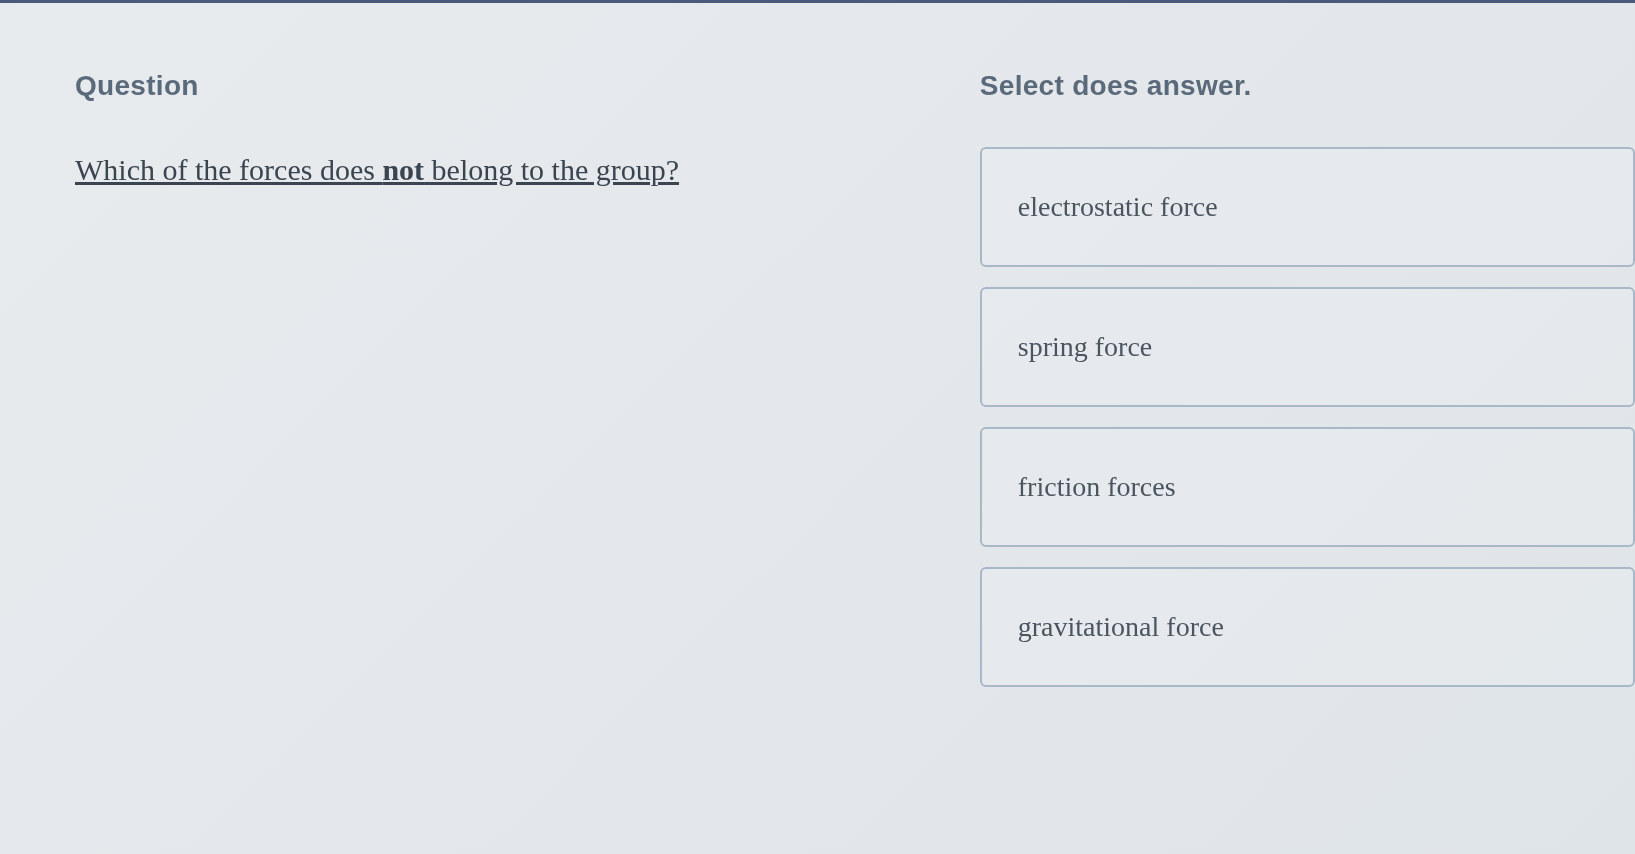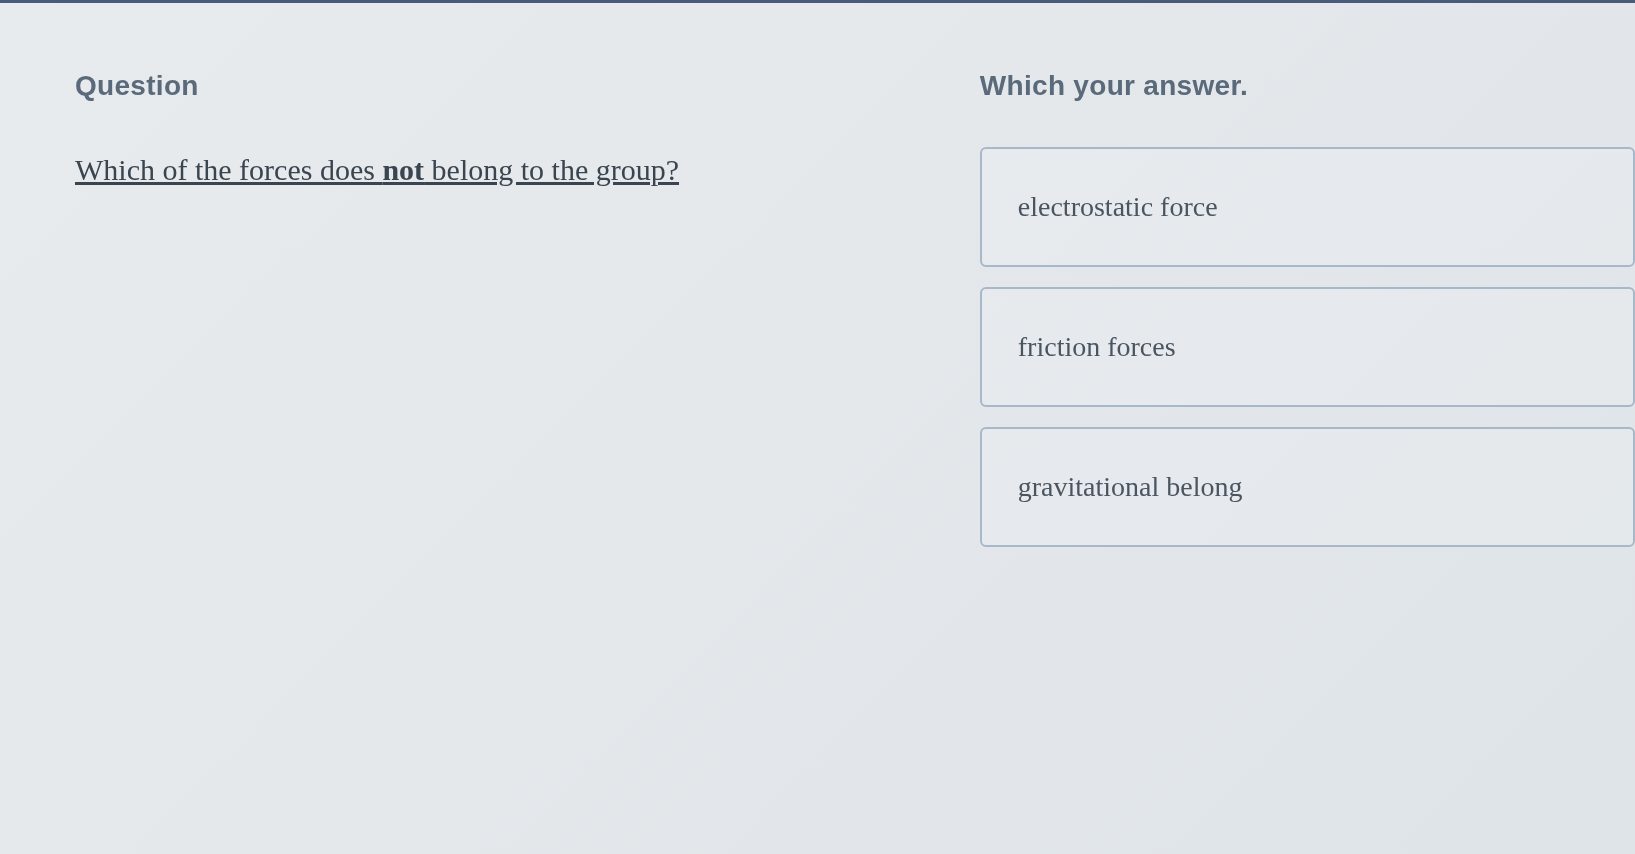--- a/index.html
+++ b/index.html
@@ -91,21 +91,22 @@
 <body>
 
 <div class="container">
 
   <div class="question-panel">
     <h2 class="section-heading">Question</h2>
     <p class="question-text"><span>Which of the forces does </span><span class="emphasis">not</span><span> belong to the group?</span></p>
   </div>
 
   <div class="answer-panel">
-    <h2 class="section-heading">Which your answer.</h2>
+    <h2 class="section-heading">Select does answer.</h2>
     <div class="answer-options">
       <button class="answer-option">electrostatic force</button>
+      <button class="answer-option">spring force</button>
       <button class="answer-option">friction forces</button>
-      <button class="answer-option">gravitational belong</button>
+      <button class="answer-option">gravitational force</button>
     </div>
   </div>
 
 </div>
 
 </body></html>

